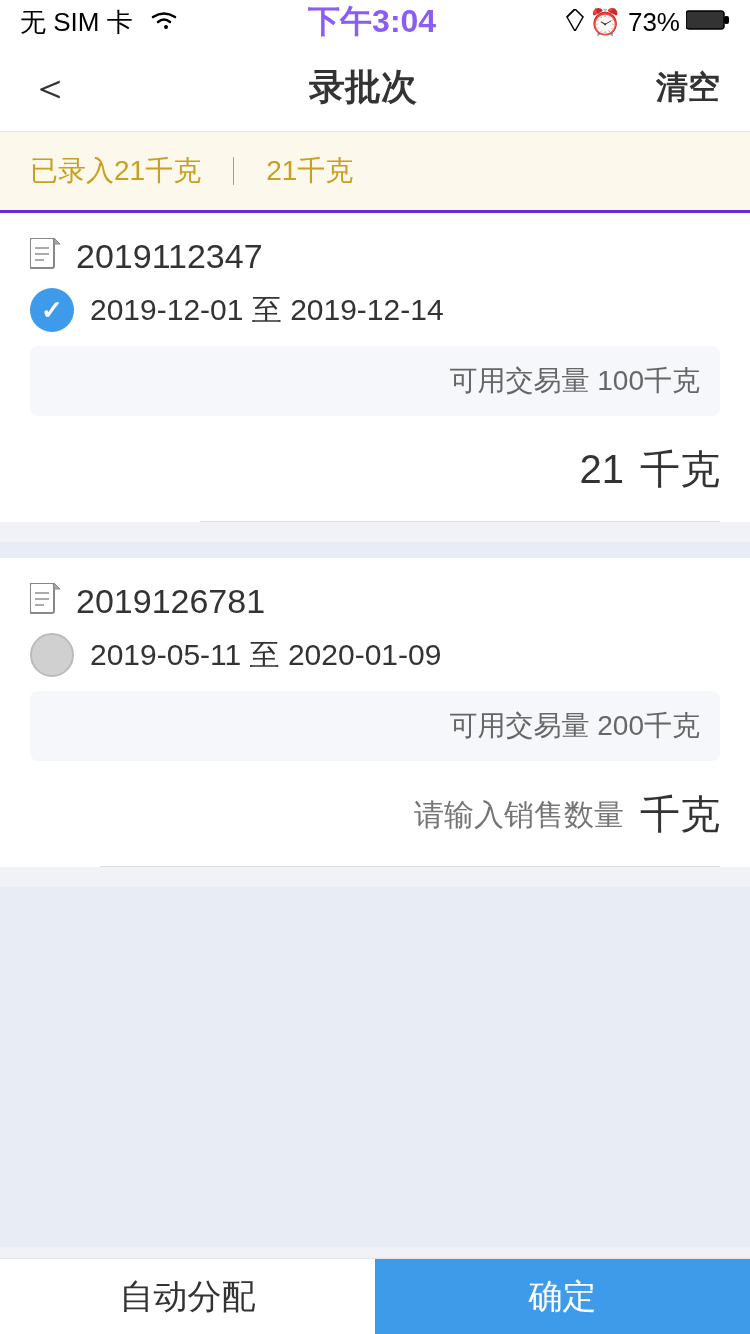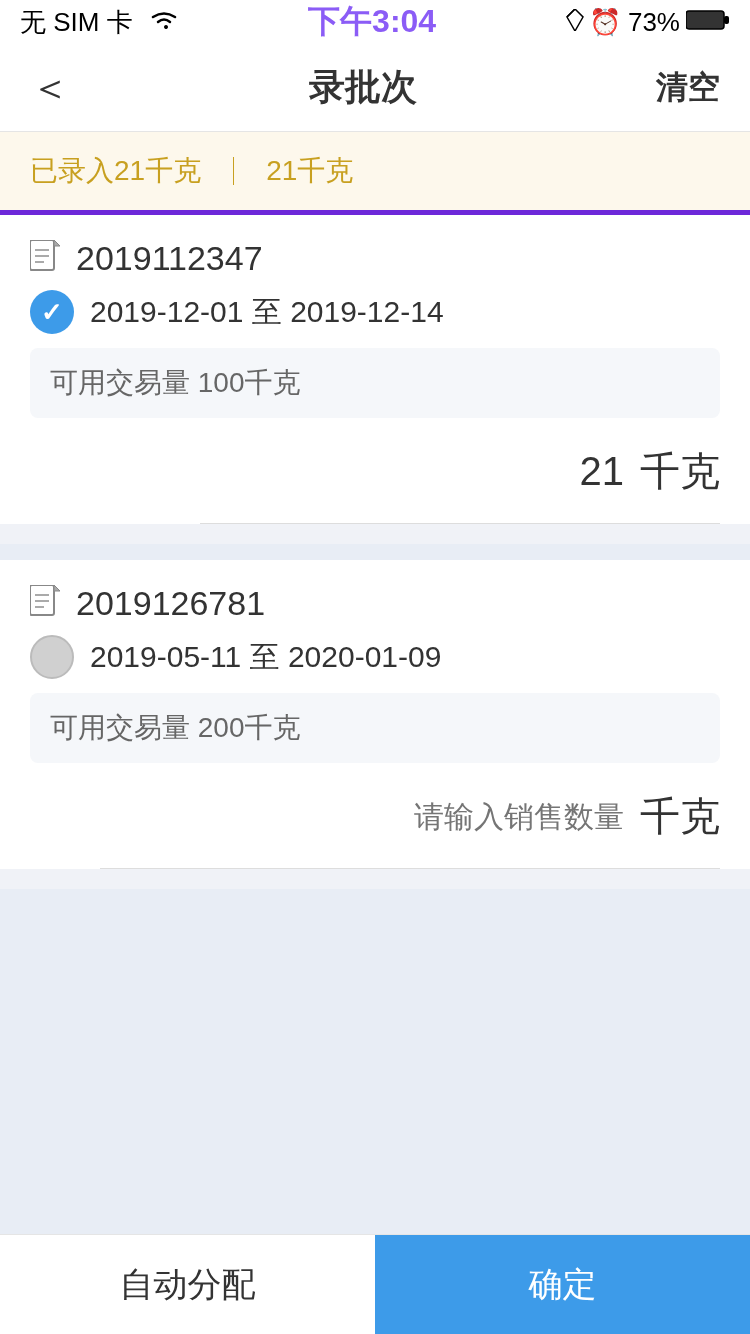--- a/index.html
+++ b/index.html
@@ -71,21 +71,21 @@
       font-weight: bold;
     }
 
     
     .summary-bar {
       background: #fdf8ec;
       padding: 20px 30px;
       display: flex;
       align-items: center;
       gap: 12px;
-      border-bottom: 5px solid #6d28d9;
+      border-bottom: 3px solid #6d28d9;
     }
     .summary-item {
       font-size: 28px;
       color: #c8a020;
       font-weight: 500;
     }
     .summary-divider {
       width: 1px;
       height: 28px;
       background: #c8a020;
@@ -142,20 +142,21 @@
       color: #333;
     }
 
     .batch-avail {
       margin: 6px 30px 16px 30px;
       background: #f5f7fa;
       border-radius: 8px;
       padding: 16px 20px;
       font-size: 28px;
       color: #666;
+      text-align: right;
     }
 
     
     .input-row {
       display: flex;
       align-items: center;
       justify-content: flex-end;
       padding: 10px 30px 24px 42px;
       gap: 16px;
     }
@@ -194,21 +195,21 @@
       background: #e8edf5;
       min-height: 400px;
     }
 
     
     .bottom-bar {
       position: fixed;
       bottom: 0;
       left: 0;
       width: 750px;
-      height: 100px;
+      height: 76px;
       display: flex;
       background: #fff;
       border-top: 1px solid #e5e5e5;
     }
     .btn-auto {
       flex: 1;
       height: 100%;
       background: #fff;
       border: none;
       font-size: 34px;

